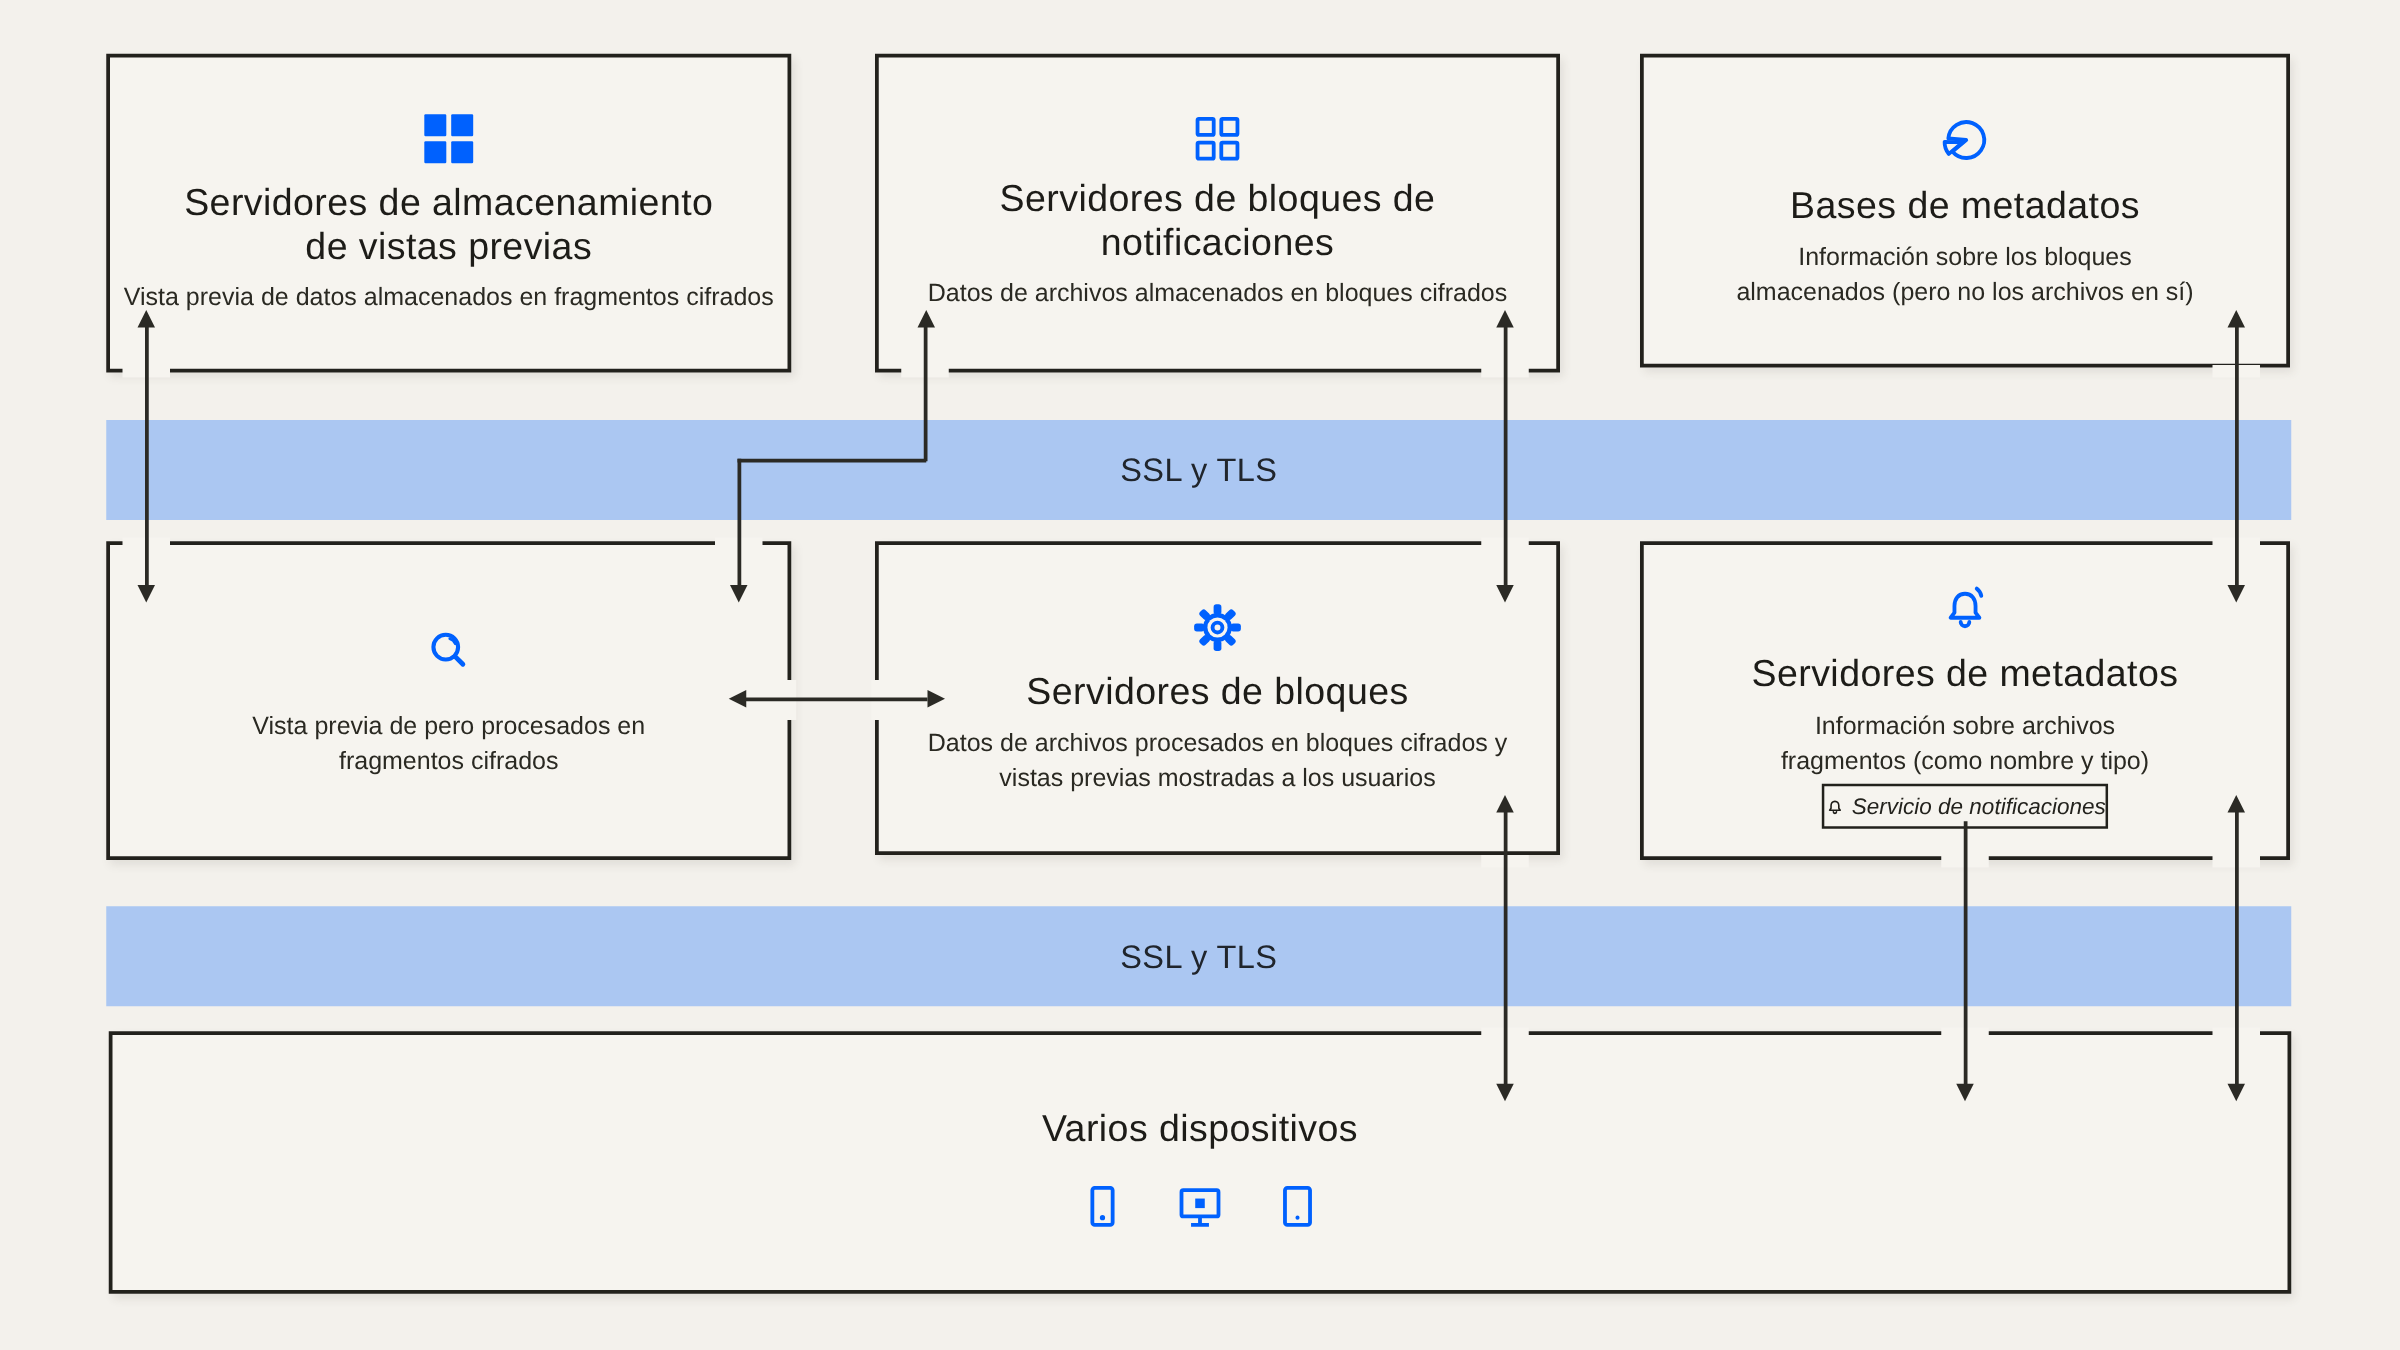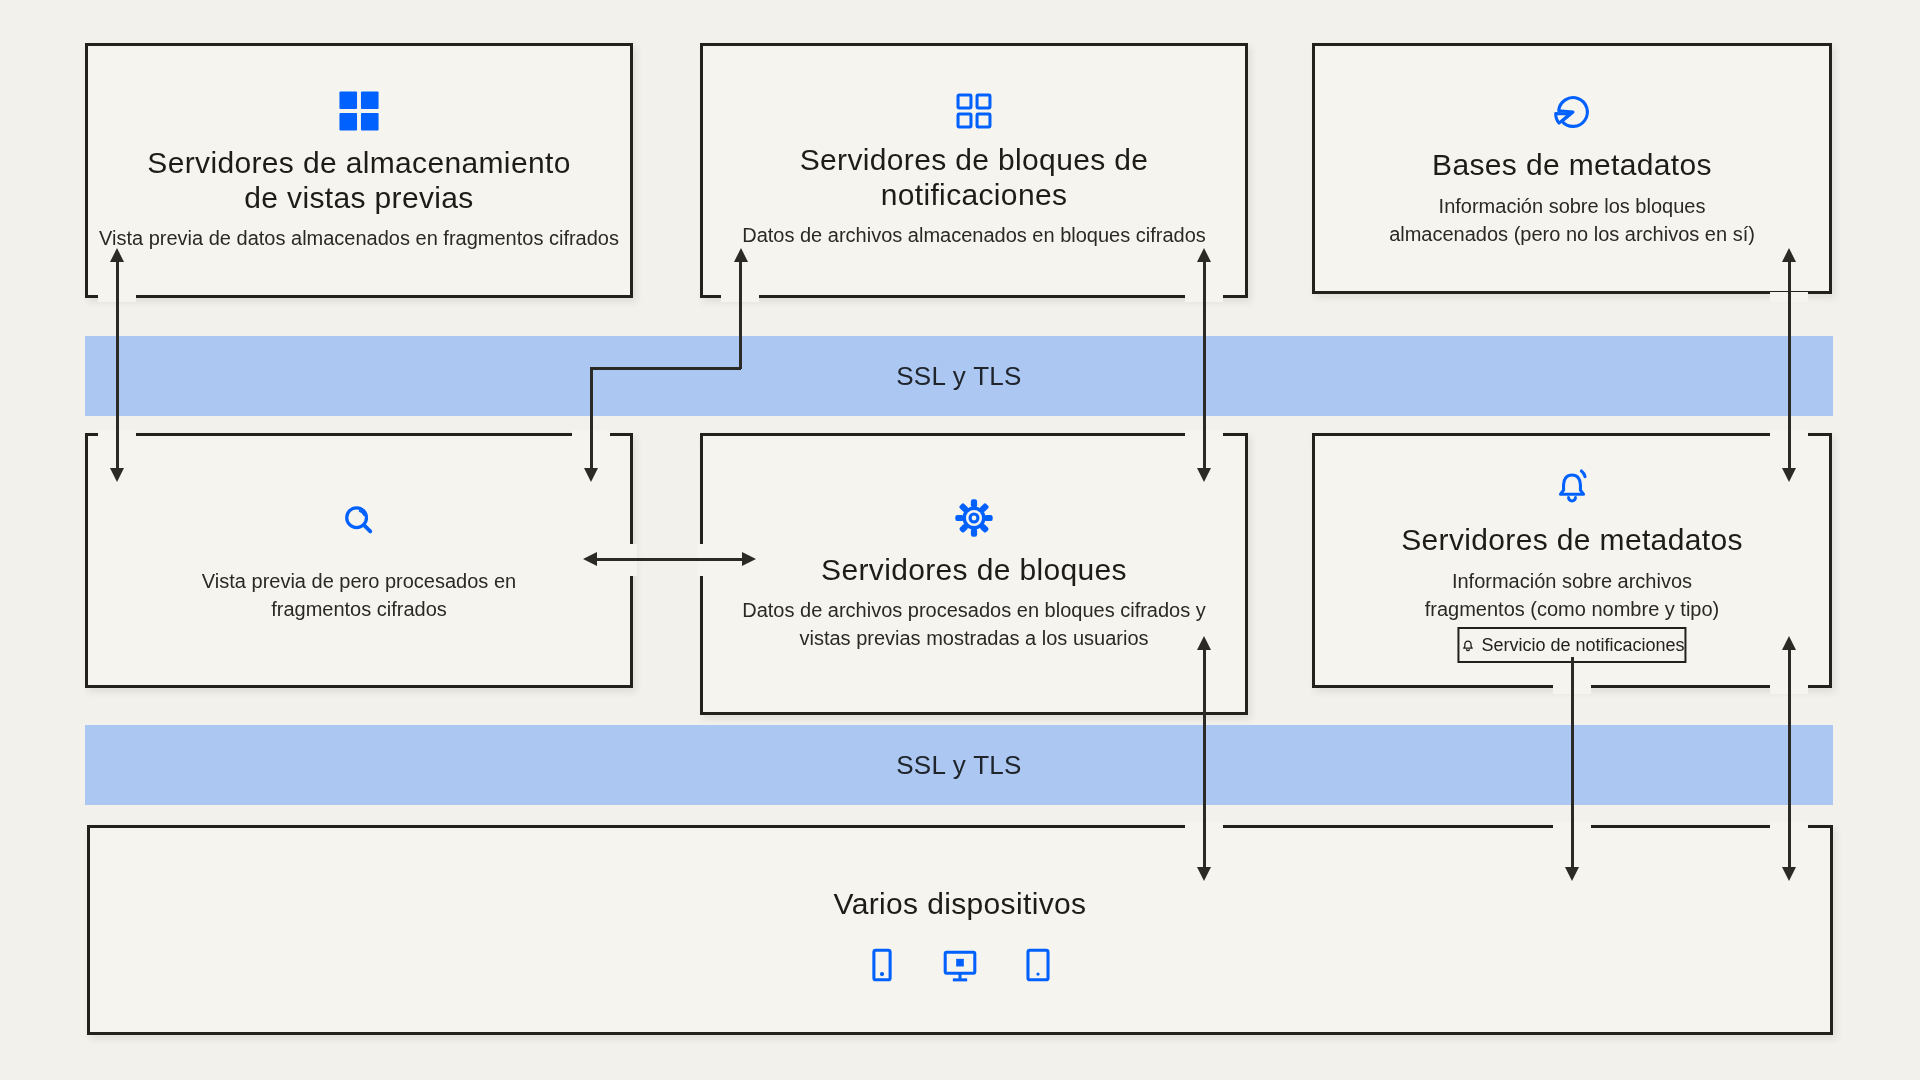--- a/index.html
+++ b/index.html
@@ -28,21 +28,21 @@
   .vline,.hline{position:absolute;background:var(--line);z-index:3;}
   .vline{width:2.5px;}
   .hline{height:2.5px;}
   .ah-up,.ah-down,.ah-left,.ah-right{position:absolute;width:0;height:0;z-index:3;}
   .ah-up{border-left:7px solid transparent;border-right:7px solid transparent;border-bottom:14px solid var(--line);}
   .ah-down{border-left:7px solid transparent;border-right:7px solid transparent;border-top:14px solid var(--line);}
   .ah-left{border-top:7px solid transparent;border-bottom:7px solid transparent;border-right:14px solid var(--line);}
   .ah-right{border-top:7px solid transparent;border-bottom:7px solid transparent;border-left:14px solid var(--line);}
   .badge{position:absolute;left:1572px;top:627px;transform:translateX(-50%);
          display:flex;align-items:center;gap:5px;padding:3px 0;height:26px;
-         border:2px solid var(--ink);background:var(--boxbg);z-index:3;}
+         border:2px solid var(--ink);background:var(--boxbg);z-index:3;font-style:italic;}
   .badge-label{font-size:18px;color:#23221d;white-space:nowrap;}
   .devices{display:flex;align-items:center;gap:36px;margin-top:24px;line-height:0;}
 </style>
 </head>
 <body>
 
 <div class="canvas">
 
   <div class="box" style="left:85px;top:43px;width:548px;height:255px;">
     <span class="icon-wrap">
@@ -96,21 +96,21 @@
       <svg width="46" height="46" viewBox="0 0 48 48" fill="none" stroke="#0061fe" stroke-linecap="round">
         <circle cx="21.5" cy="19.5" r="10.3" stroke-width="3.4"></circle>
         <path d="M24.8 12.5a7.6 7.6 0 0 1 4.6 4.2" stroke-width="2.2"></path>
         <path d="M29.2 27.2l6.6 6.6" stroke-width="4"></path>
       </svg>
     </span>
     <div class="subtitle">Vista previa de pero procesados en
 fragmentos cifrados</div>
   </div>
 
-  <div class="box" style="left:700px;top:433px;width:548px;height:282px;">
+  <div class="box" style="left:700px;top:433px;width:548px;height:251px;">
     <span class="icon-wrap">
       <svg width="44" height="44" viewBox="0 0 48 48">
         <g fill="#0061fe">
           <rect x="20.6" y="3.6" width="6.8" height="9" rx="2.4"></rect>
           <rect x="20.6" y="3.6" width="6.8" height="9" rx="2.4" transform="rotate(45 24 24)"></rect>
           <rect x="20.6" y="3.6" width="6.8" height="9" rx="2.4" transform="rotate(90 24 24)"></rect>
           <rect x="20.6" y="3.6" width="6.8" height="9" rx="2.4" transform="rotate(135 24 24)"></rect>
           <rect x="20.6" y="3.6" width="6.8" height="9" rx="2.4" transform="rotate(180 24 24)"></rect>
           <rect x="20.6" y="3.6" width="6.8" height="9" rx="2.4" transform="rotate(225 24 24)"></rect>
           <rect x="20.6" y="3.6" width="6.8" height="9" rx="2.4" transform="rotate(270 24 24)"></rect>

